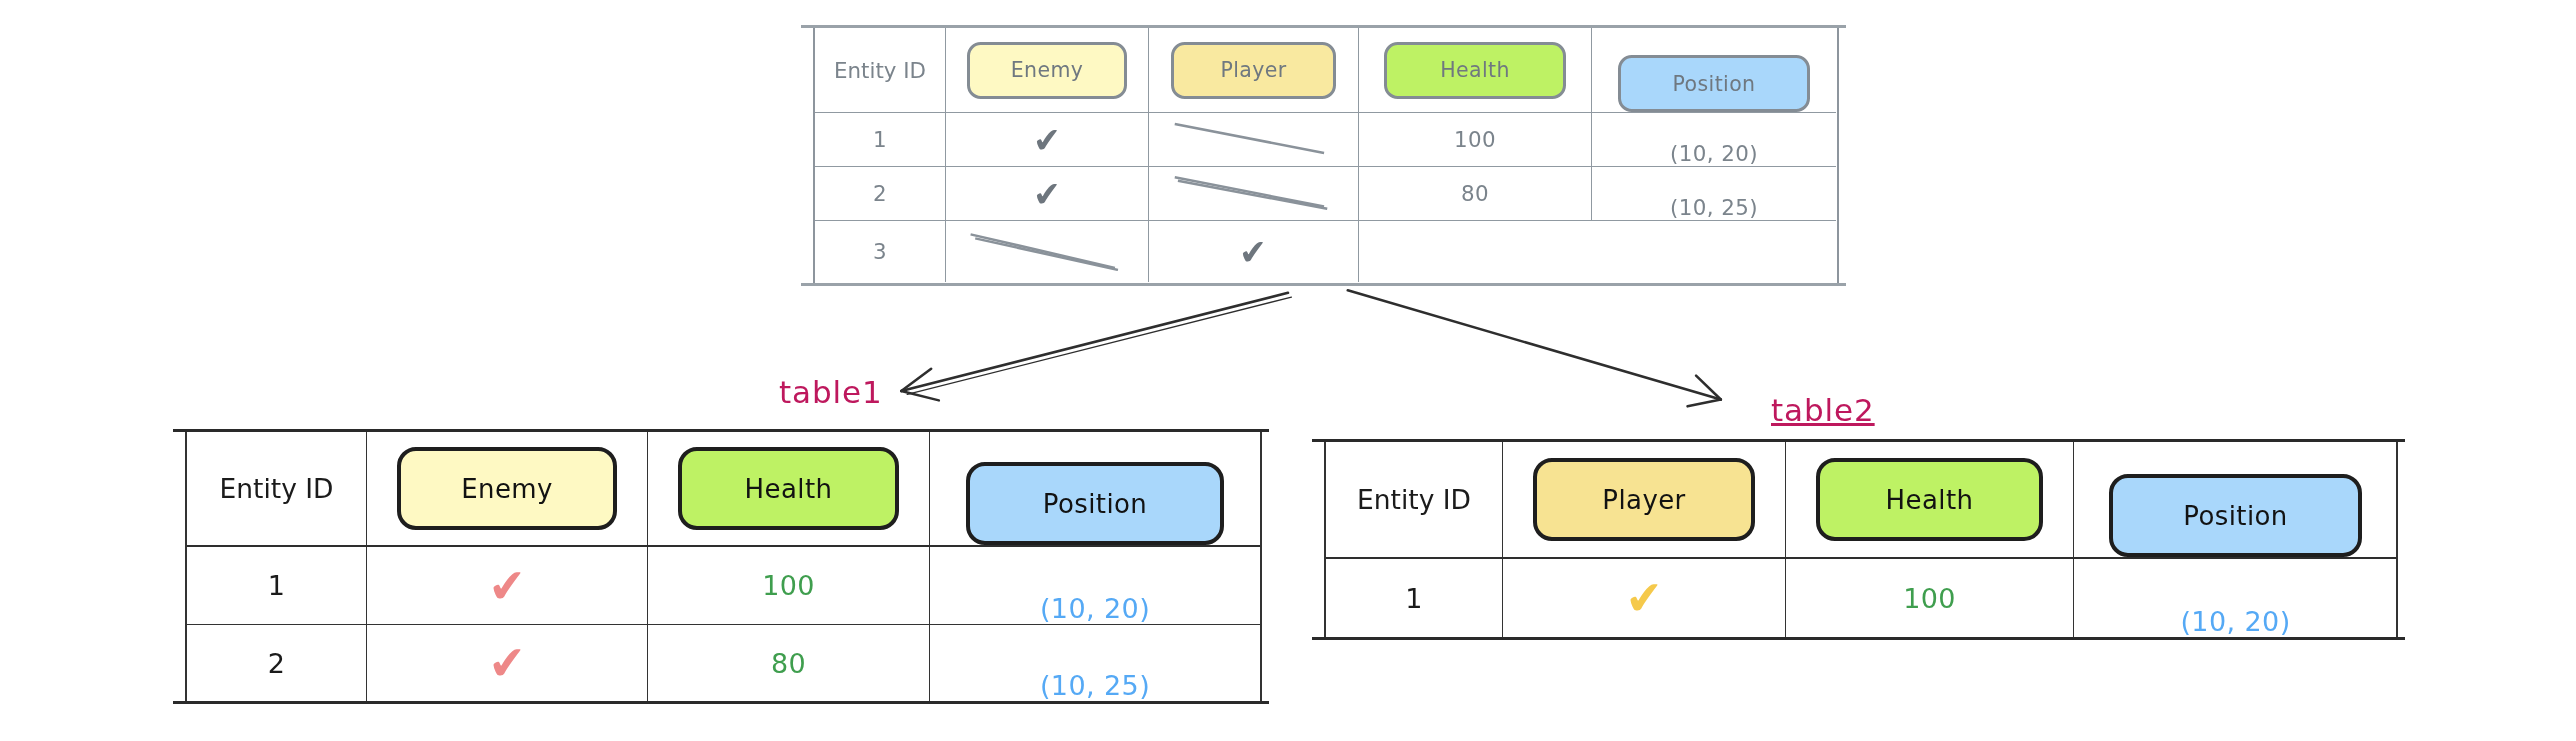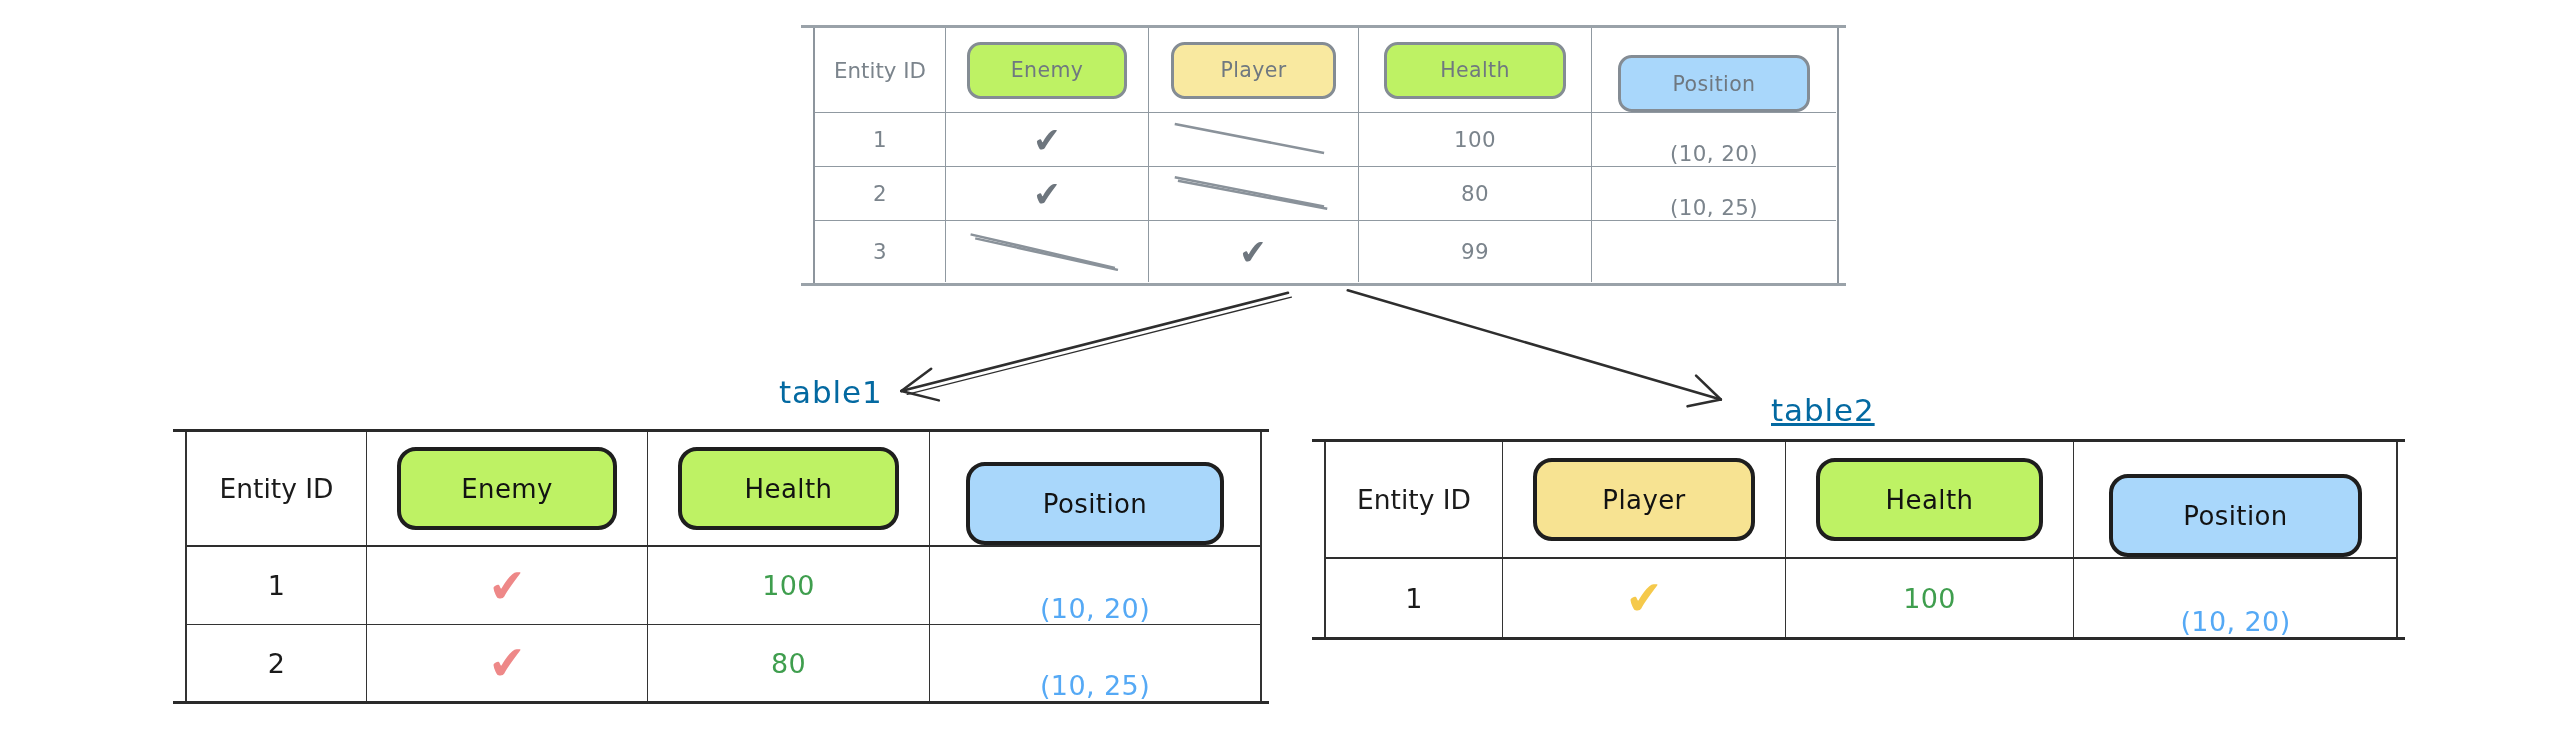--- a/index.html
+++ b/index.html
@@ -54,34 +54,34 @@
   .blk .check{font-size:46px;font-weight:bold;}
 
   .t1{left:185px;top:430px;width:1073px;height:269px;
       grid-template-columns:180px 281px 282px 330px;
       grid-template-rows:115px 78px 76px;}
   .t2{left:1324px;top:440px;width:1070px;height:195px;
       grid-template-columns:177px 283px 288px 323px;
       grid-template-rows:117px 78px;}
 
   
-  .fill-pink{background:#bef264;}
+  .fill-pink{background:#fef9c3;}
   .fill-yellow-muted{background:#f9e9a0;}
   .fill-yellow{background:#f7e392;}
   .fill-green{background:#bef264;}
   .fill-blue{background:#a9d7fb;}
 
   
   .c-green{color:#3f9e4e;}
   .c-blue{color:#55a9f5;}
   .c-red{color:#ee8888;}
   .c-yellow{color:#f5c94b;}
 
   
-  .tbl-label{position:absolute;font-size:31px;color:#0369a1;letter-spacing:0.9px;}
+  .tbl-label{position:absolute;font-size:31px;color:#be185d;letter-spacing:0.9px;}
   .lbl1{left:779px;top:374px;}
   .lbl2{left:1771px;top:392px;text-decoration:underline;}
 
   
   .overlay{position:absolute;left:0;top:0;pointer-events:none;}
   .overlay line{stroke:#2e2e2e;stroke-width:3;stroke-linecap:round;fill:none;}
   .overlay line.thin{stroke-width:1.6;}
 </style>
 </head>
 <body>
@@ -162,23 +162,20 @@
     </div>
     <div class="cell last-row">
       <svg class="slash" viewBox="0 0 100 60" preserveAspectRatio="none">
           <line x1="3" y1="5" x2="97" y2="55"></line>
           <line x1="6" y1="11" x2="99" y2="58"></line>
         </svg>
     </div>
     <div class="cell last-row">
       <span class="check">✔</span>
     </div>
-    <div class="cell last-row">
-      <span class="val">99</span>
-    </div>
   </div>
 
   <div class="tbl-label lbl1">table1</div>
   <div class="tbl-label lbl2">table2</div>
 
   <div class="tbl blk t1">
     <div class="cell hdr">
       <span class="hdr-label">Entity ID</span>
     </div>
     <div class="cell hdr">

